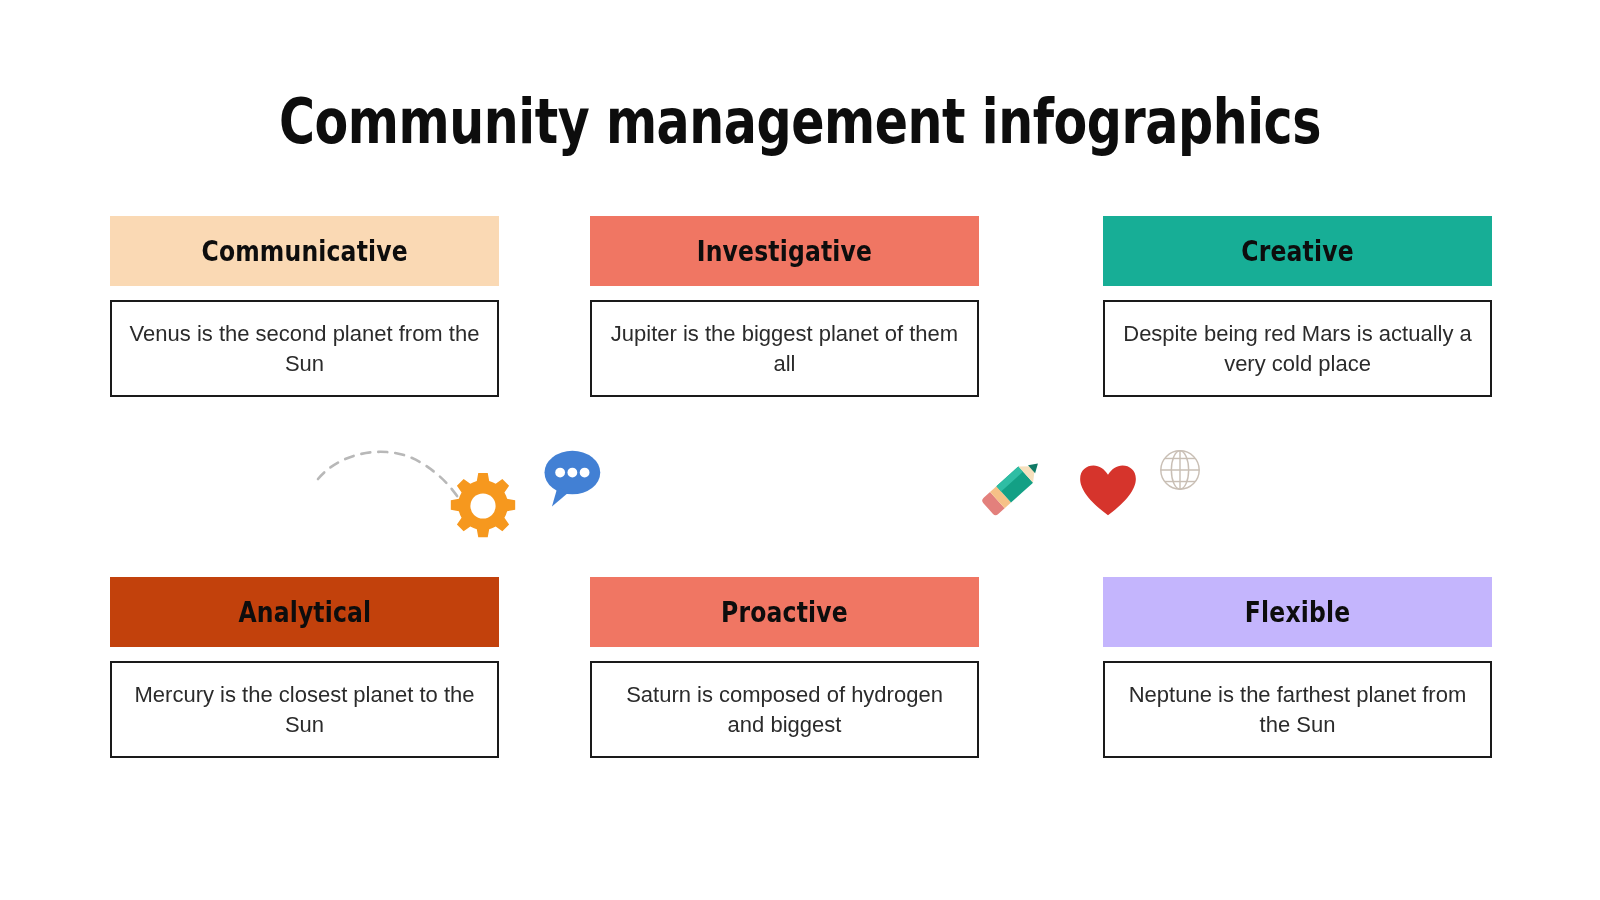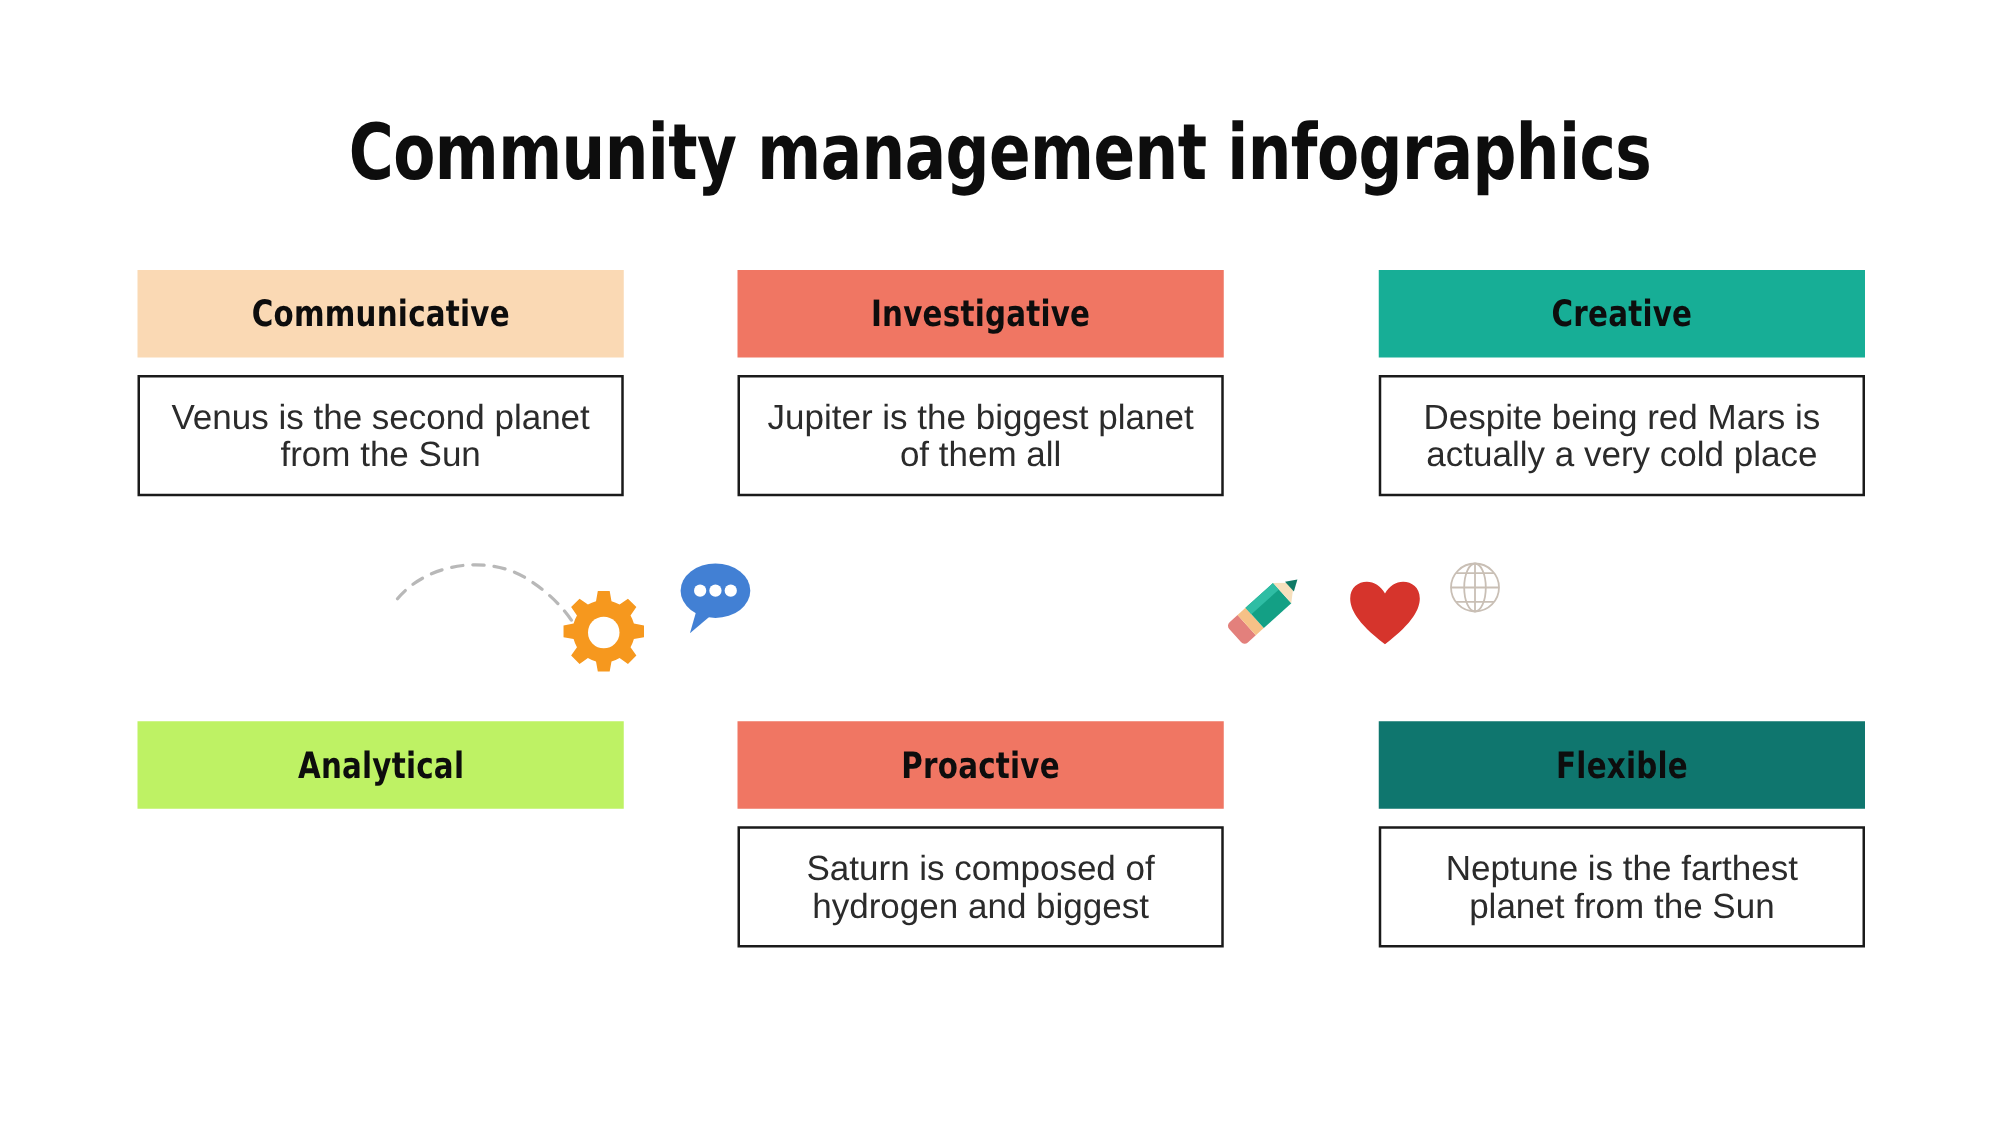--- a/index.html
+++ b/index.html
@@ -85,21 +85,21 @@
     border: 2px solid #1a1a1a;
     box-sizing: border-box;
     display: flex;
     align-items: center;
     justify-content: center;
     padding: 4px 14px;
     background: #ffffff;
   }
   .card-body-text {
     font-family: "Liberation Sans", sans-serif;
-    font-size: 28px;
+    font-size: 22px;
     line-height: 30px;
     color: #2b2b2b;
     text-align: center;
   }
 
   
   .icon-band {
     position: absolute;
     left: 0;
     top: 430px;
@@ -146,36 +146,39 @@
     <div class="card col1 row0">
       <div class="card-header" style="background:#f07663;">
         <span class="card-header-label">Investigative</span>
       </div>
       <div class="card-body">
         <span class="card-body-text">Jupiter is the biggest planet of them all</span>
       </div>
     </div>
 
     <div class="card col0 row1">
-      <div class="card-header" style="background:#bef264;">
+      <div class="card-header" style="background:#c2410c;">
         <span class="card-header-label">Analytical</span>
+      </div>
+      <div class="card-body">
+        <span class="card-body-text">Mercury is the closest planet to the Sun</span>
       </div>
     </div>
 
     <div class="card col1 row1">
       <div class="card-header" style="background:#f07663;">
         <span class="card-header-label">Proactive</span>
       </div>
       <div class="card-body">
         <span class="card-body-text">Saturn is composed of hydrogen and biggest</span>
       </div>
     </div>
 
     <div class="card col2 row1">
-      <div class="card-header" style="background:#0f766e;">
+      <div class="card-header" style="background:#c4b5fd;">
         <span class="card-header-label">Flexible</span>
       </div>
       <div class="card-body">
         <span class="card-body-text">Neptune is the farthest planet from the Sun</span>
       </div>
     </div>
 
   </div>
 
   <div class="icon-band">

